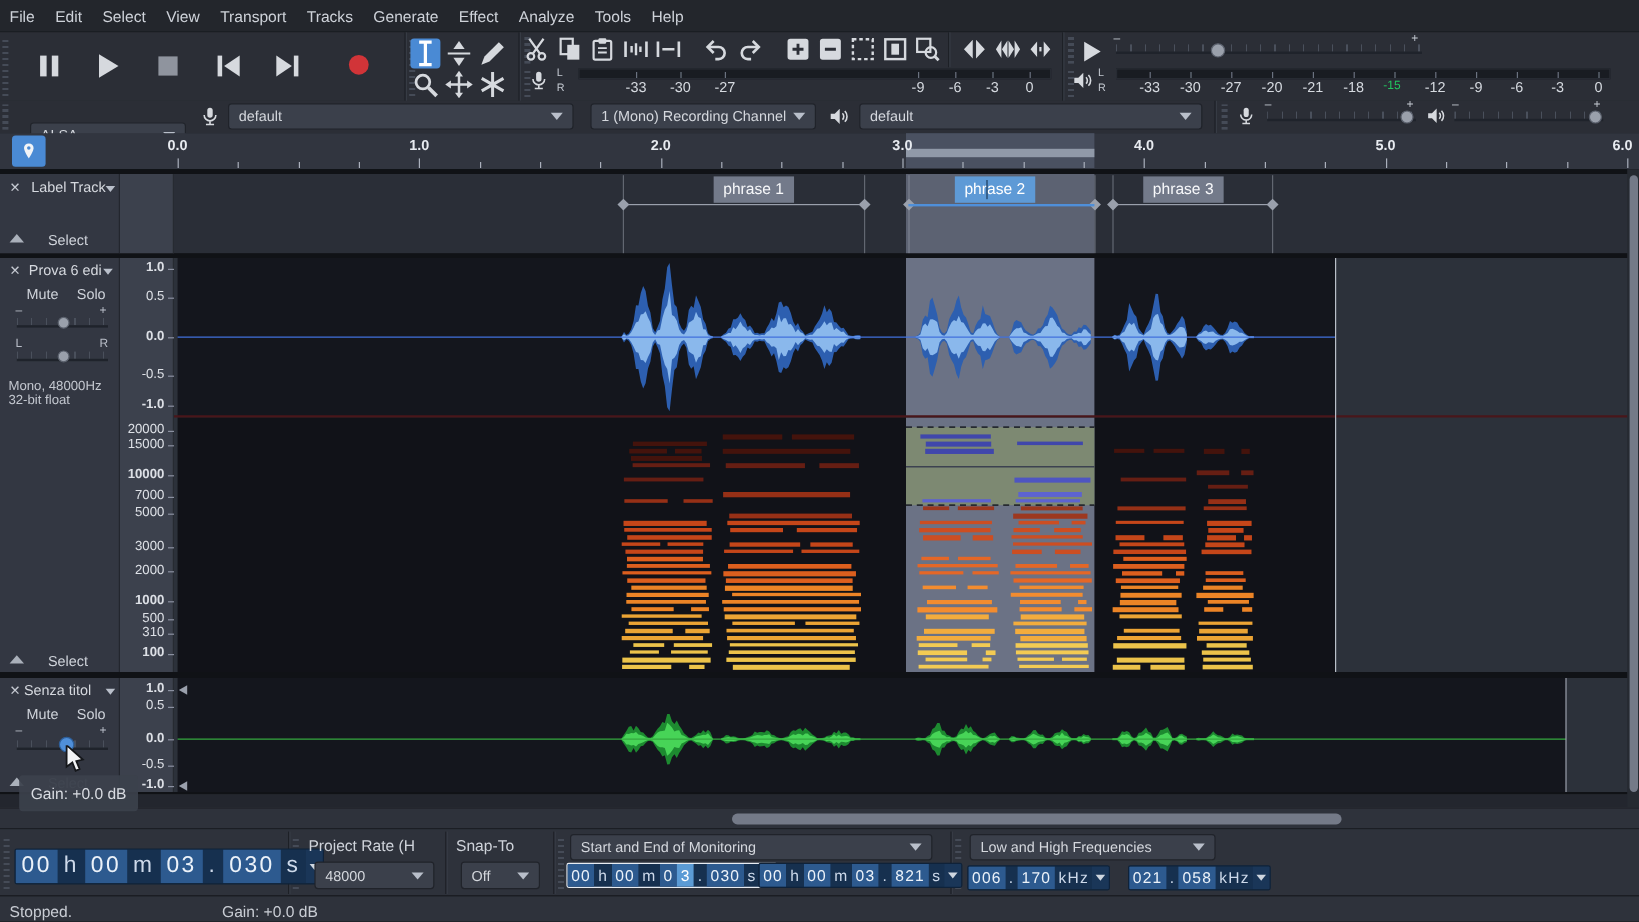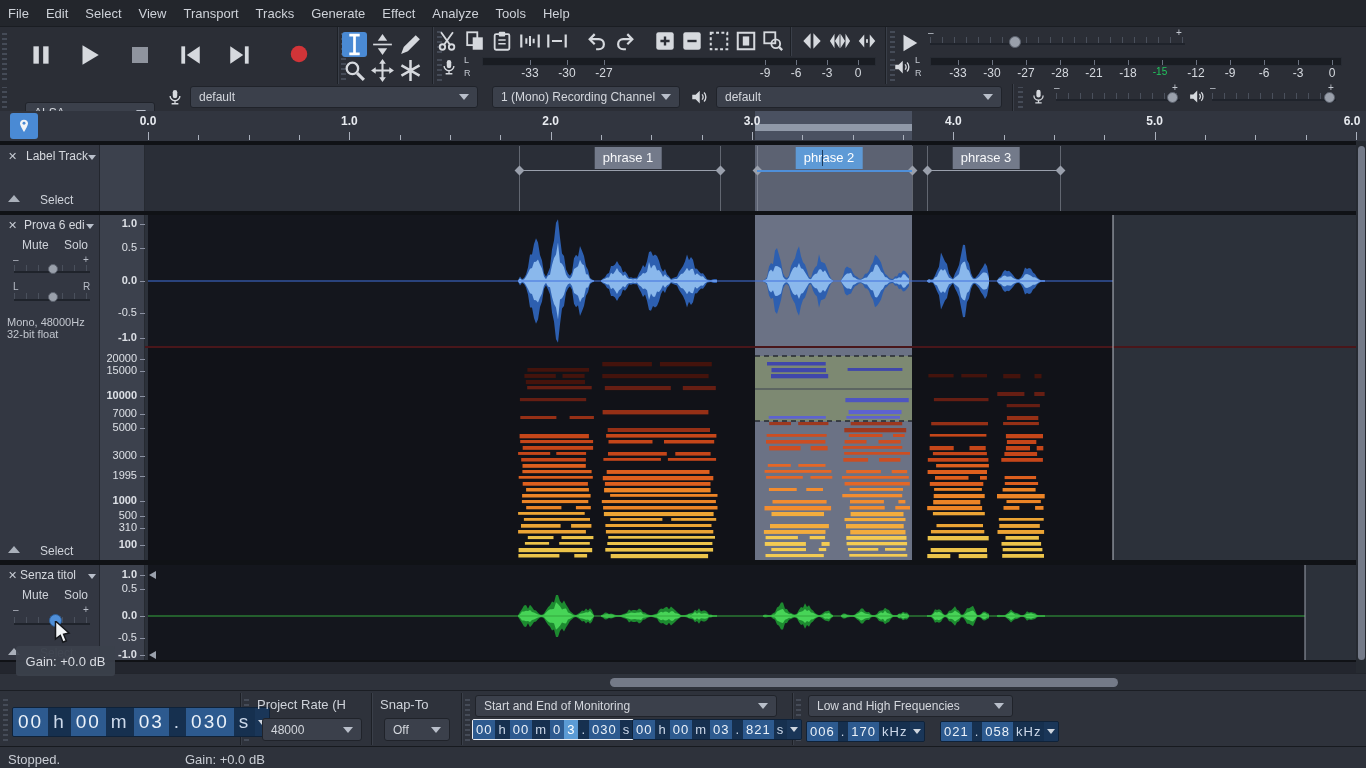--- a/index.html
+++ b/index.html
@@ -320,21 +320,21 @@
       <span style="position: absolute; top: 39px; left: 827px; transform: translateX(-50%); font-size: 12px; color: rgb(214, 218, 224);">-3</span>
       <div style="position: absolute; left: 827px; top: 33px; width: 1px; height: 5px; background: rgb(107, 114, 128);"></div>
       <span style="position: absolute; top: 39px; left: 858px; transform: translateX(-50%); font-size: 12px; color: rgb(214, 218, 224);">0</span>
       <div style="position: absolute; left: 858px; top: 33px; width: 1px; height: 5px; background: rgb(107, 114, 128);"></div>
       <span style="position: absolute; top: 39px; left: 958px; transform: translateX(-50%); font-size: 12px; color: rgb(214, 218, 224);">-33</span>
       <div style="position: absolute; left: 958px; top: 33px; width: 1px; height: 5px; background: rgb(107, 114, 128);"></div>
       <span style="position: absolute; top: 39px; left: 992px; transform: translateX(-50%); font-size: 12px; color: rgb(214, 218, 224);">-30</span>
       <div style="position: absolute; left: 992px; top: 33px; width: 1px; height: 5px; background: rgb(107, 114, 128);"></div>
       <span style="position: absolute; top: 39px; left: 1026px; transform: translateX(-50%); font-size: 12px; color: rgb(214, 218, 224);">-27</span>
       <div style="position: absolute; left: 1026px; top: 33px; width: 1px; height: 5px; background: rgb(107, 114, 128);"></div>
-      <span style="position: absolute; top: 39px; left: 1060px; transform: translateX(-50%); font-size: 12px; color: rgb(214, 218, 224);">-28</span>
+      <span style="position: absolute; top: 39px; left: 1060px; transform: translateX(-50%); font-size: 12px; color: rgb(214, 218, 224);">-20</span>
       <div style="position: absolute; left: 1060px; top: 33px; width: 1px; height: 5px; background: rgb(107, 114, 128);"></div>
       <span style="position: absolute; top: 39px; left: 1094px; transform: translateX(-50%); font-size: 12px; color: rgb(214, 218, 224);">-21</span>
       <div style="position: absolute; left: 1094px; top: 33px; width: 1px; height: 5px; background: rgb(107, 114, 128);"></div>
       <span style="position: absolute; top: 39px; left: 1128px; transform: translateX(-50%); font-size: 12px; color: rgb(214, 218, 224);">-18</span>
       <div style="position: absolute; left: 1128px; top: 33px; width: 1px; height: 5px; background: rgb(107, 114, 128);"></div>
       <span style="position: absolute; top: 39px; left: 1160px; transform: translateX(-50%); font-size: 10px; color: #22c55e;">-15</span>
       <div style="position: absolute; left: 1162px; top: 33px; width: 1px; height: 5px; background: rgb(107, 114, 128);"></div>
       <span style="position: absolute; top: 39px; left: 1196px; transform: translateX(-50%); font-size: 12px; color: rgb(214, 218, 224);">-12</span>
       <div style="position: absolute; left: 1196px; top: 33px; width: 1px; height: 5px; background: rgb(107, 114, 128);"></div>
       <span style="position: absolute; top: 39px; left: 1230px; transform: translateX(-50%); font-size: 12px; color: rgb(214, 218, 224);">-9</span>
@@ -740,21 +740,21 @@
       <div class="scale-num" style="position: absolute; left: 100px; top: 364px; width: 37px; text-align: right;">15000</div>
       <div style="position: absolute; left: 140px; top: 371px; width: 5px; height: 1px; background: rgb(138, 144, 160);"></div>
       <div class="scale-num b" style="position: absolute; left: 100px; top: 389px; width: 37px; text-align: right;">10000</div>
       <div style="position: absolute; left: 140px; top: 396px; width: 5px; height: 1px; background: rgb(138, 144, 160);"></div>
       <div class="scale-num" style="position: absolute; left: 100px; top: 407px; width: 37px; text-align: right;">7000</div>
       <div style="position: absolute; left: 140px; top: 414px; width: 5px; height: 1px; background: rgb(138, 144, 160);"></div>
       <div class="scale-num" style="position: absolute; left: 100px; top: 421px; width: 37px; text-align: right;">5000</div>
       <div style="position: absolute; left: 140px; top: 428px; width: 5px; height: 1px; background: rgb(138, 144, 160);"></div>
       <div class="scale-num" style="position: absolute; left: 100px; top: 449px; width: 37px; text-align: right;">3000</div>
       <div style="position: absolute; left: 140px; top: 456px; width: 5px; height: 1px; background: rgb(138, 144, 160);"></div>
-      <div class="scale-num" style="position: absolute; left: 100px; top: 469px; width: 37px; text-align: right;">1995</div>
+      <div class="scale-num" style="position: absolute; left: 100px; top: 469px; width: 37px; text-align: right;">2000</div>
       <div style="position: absolute; left: 140px; top: 476px; width: 5px; height: 1px; background: rgb(138, 144, 160);"></div>
       <div class="scale-num b" style="position: absolute; left: 100px; top: 494px; width: 37px; text-align: right;">1000</div>
       <div style="position: absolute; left: 140px; top: 501px; width: 5px; height: 1px; background: rgb(138, 144, 160);"></div>
       <div class="scale-num" style="position: absolute; left: 100px; top: 509px; width: 37px; text-align: right;">500</div>
       <div style="position: absolute; left: 140px; top: 516px; width: 5px; height: 1px; background: rgb(138, 144, 160);"></div>
       <div class="scale-num" style="position: absolute; left: 100px; top: 521px; width: 37px; text-align: right;">310</div>
       <div style="position: absolute; left: 140px; top: 528px; width: 5px; height: 1px; background: rgb(138, 144, 160);"></div>
       <div class="scale-num b" style="position: absolute; left: 100px; top: 538px; width: 37px; text-align: right;">100</div>
       <div style="position: absolute; left: 140px; top: 545px; width: 5px; height: 1px; background: rgb(138, 144, 160);"></div>
       <div class="scale-num b" style="position: absolute; left: 100px; top: 568px; width: 37px; text-align: right;">1.0</div>

